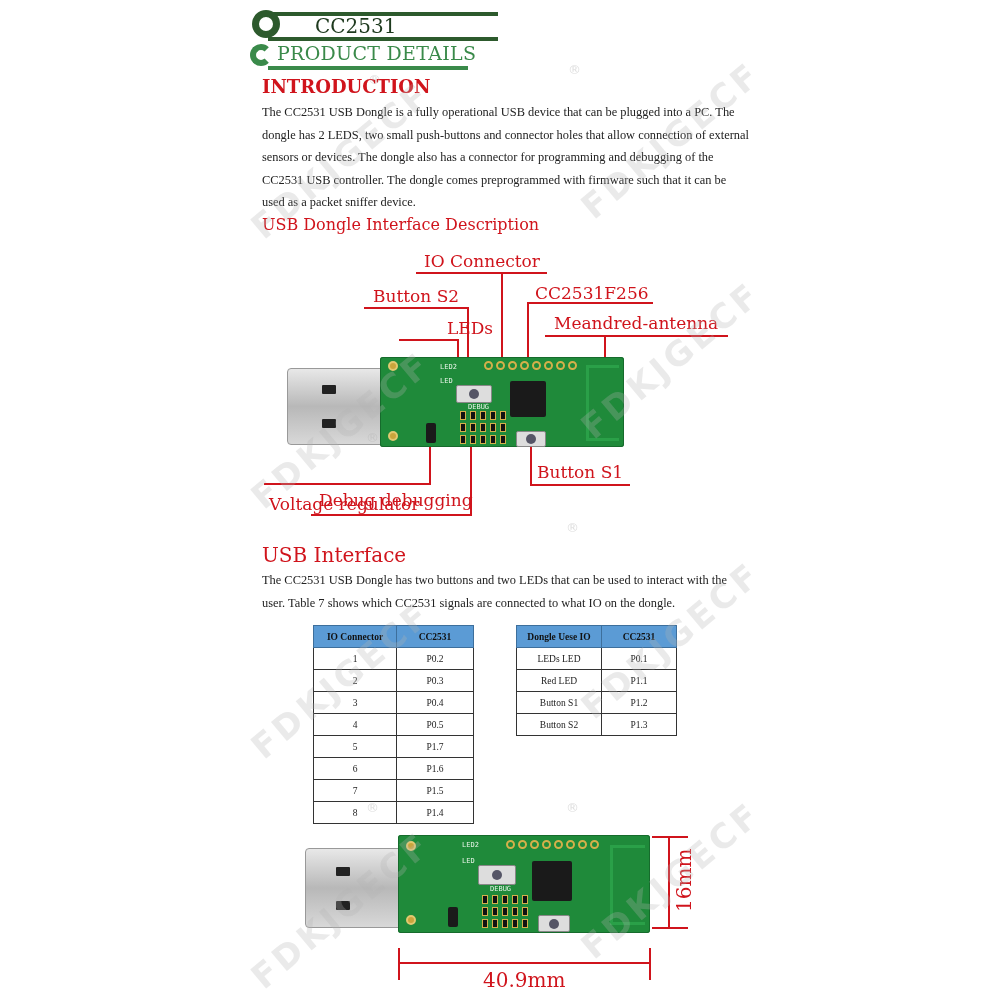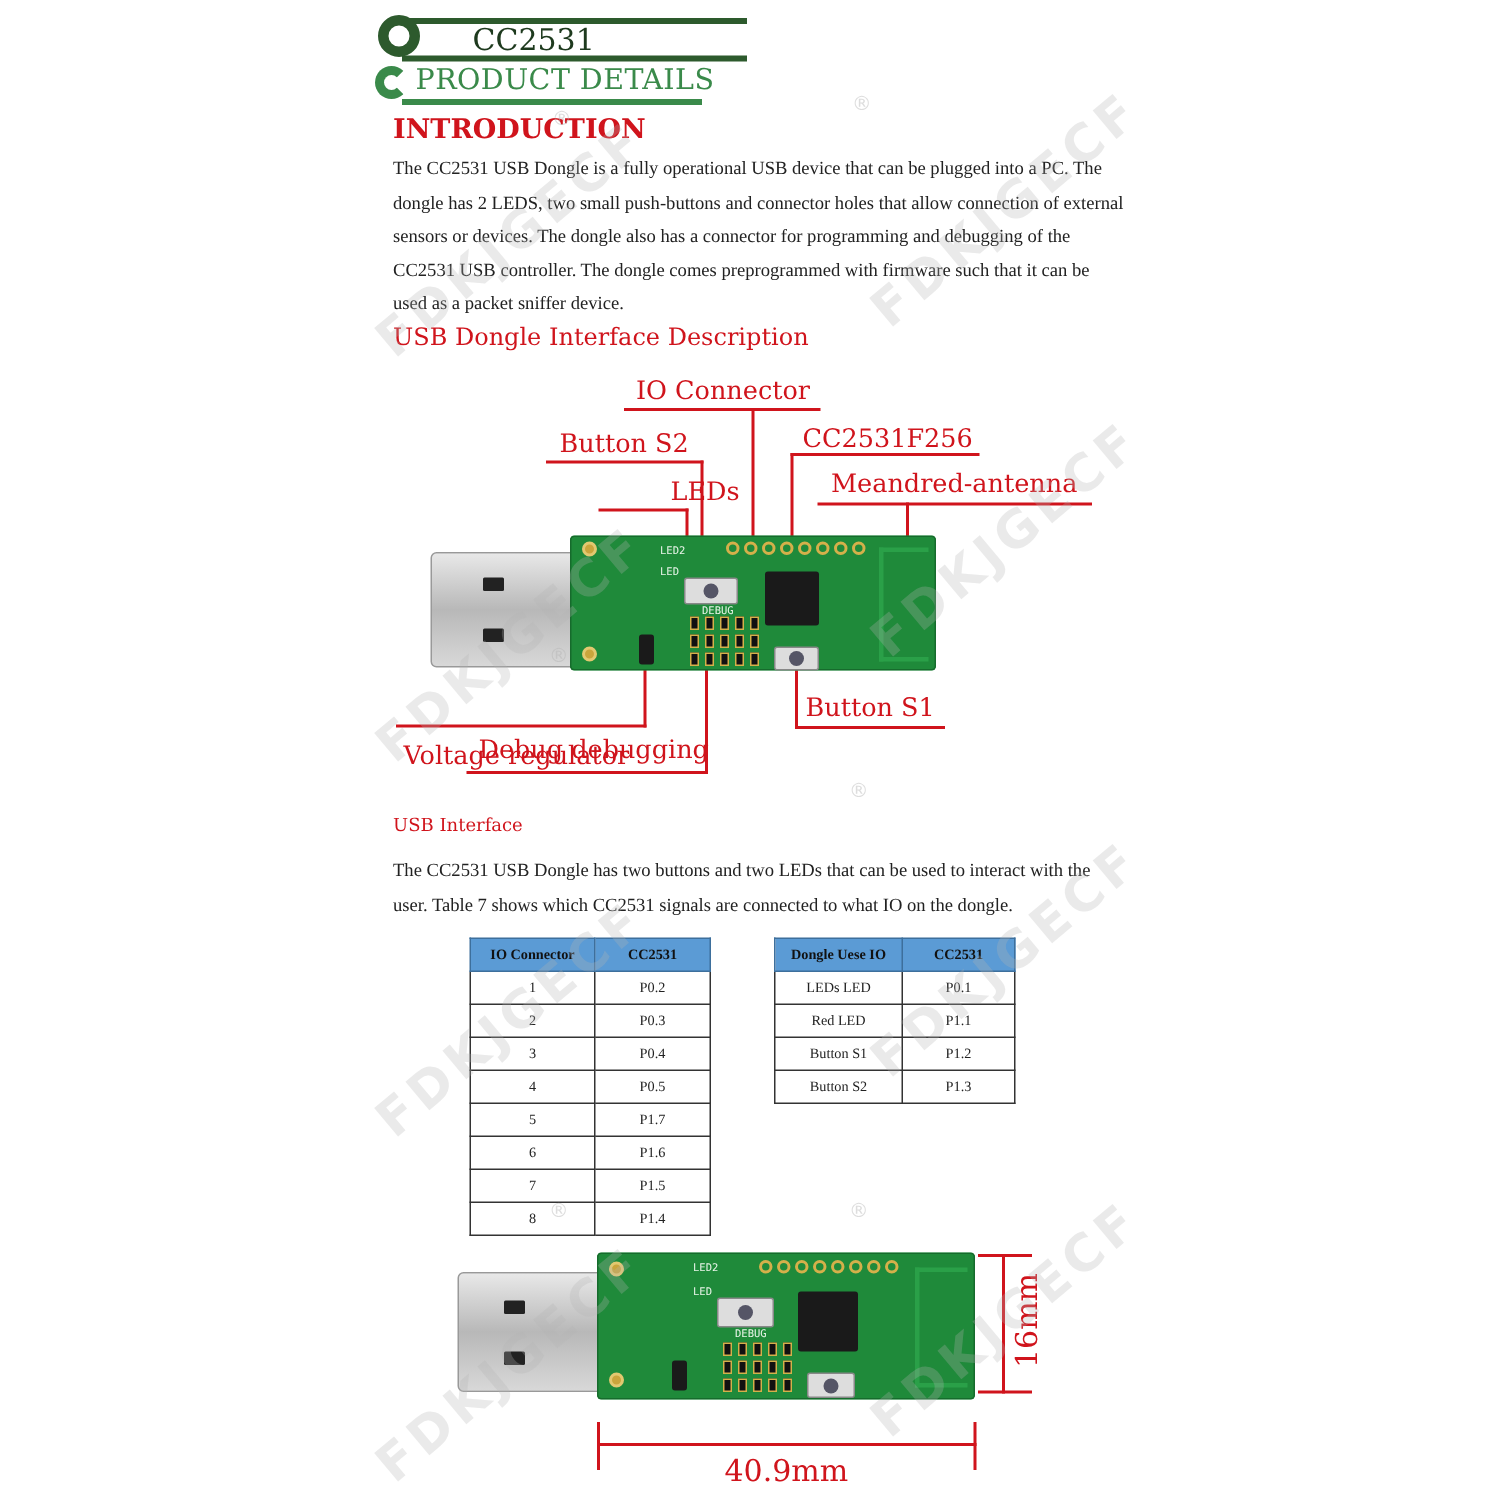--- a/index.html
+++ b/index.html
@@ -12,21 +12,21 @@
     .hdr-dark-line2 { position:absolute; left:268px; top:37px; width:230px; height:4px; background:#2d5a2d; }
     .hdr-green-line { position:absolute; left:268px; top:66px; width:200px; height:4px; background:#3a8a4a; }
     .hdr-ring { position:absolute; left:252px; top:10px; width:28px; height:28px; border-radius:50%; border:7px solid #2d5a2d; box-sizing:border-box; background:#fff; }
     .hdr-ring2 { position:absolute; left:250px; top:44px; width:22px; height:22px; border-radius:50%; border:6px solid #3a8a4a; border-right-color: transparent; box-sizing:border-box; }
     .hdr-title { position:absolute; left:315px; top:14px; font-size:20px; color:#1e3a1e; font-family:"DejaVu Serif", serif; }
     .hdr-sub { position:absolute; left:277px; top:42px; font-size:19px; color:#3a8a4a; font-family:"DejaVu Serif", serif; letter-spacing:0.3px; }
 
     .section-h { position:absolute; left:262px; color:#d0141c; font-family:"DejaVu Serif", serif; }
     .intro-h { top:76px; font-size:18px; font-weight:bold; }
     .hw-h { top:215px; font-size:16px; }
-    .usb-h { top:543px; font-size:12px; }
+    .usb-h { top:543px; font-size:20px; }
     .para { position:absolute; left:262px; width:490px; font-size:12.4px; line-height:22.5px; color:#222; font-family:"Liberation Serif", serif; }
 
     
     .lbl { position:absolute; color:#d0141c; font-size:17px; font-family:"DejaVu Serif", serif; white-space:nowrap; }
     .ln { position:absolute; background:#d0141c; }
 
     
     .usb-plug { position:absolute; background:linear-gradient(#e8e8e8,#b8b8b8 50%,#d8d8d8); border-radius:4px; border:1px solid #999; }
     .usb-hole { position:absolute; width:14px; height:9px; background:#222; border-radius:1px; }
     .pcb { position:absolute; background:#1f8a3a; border-radius:3px; box-shadow: inset 0 0 0 1px #166b2c; }

